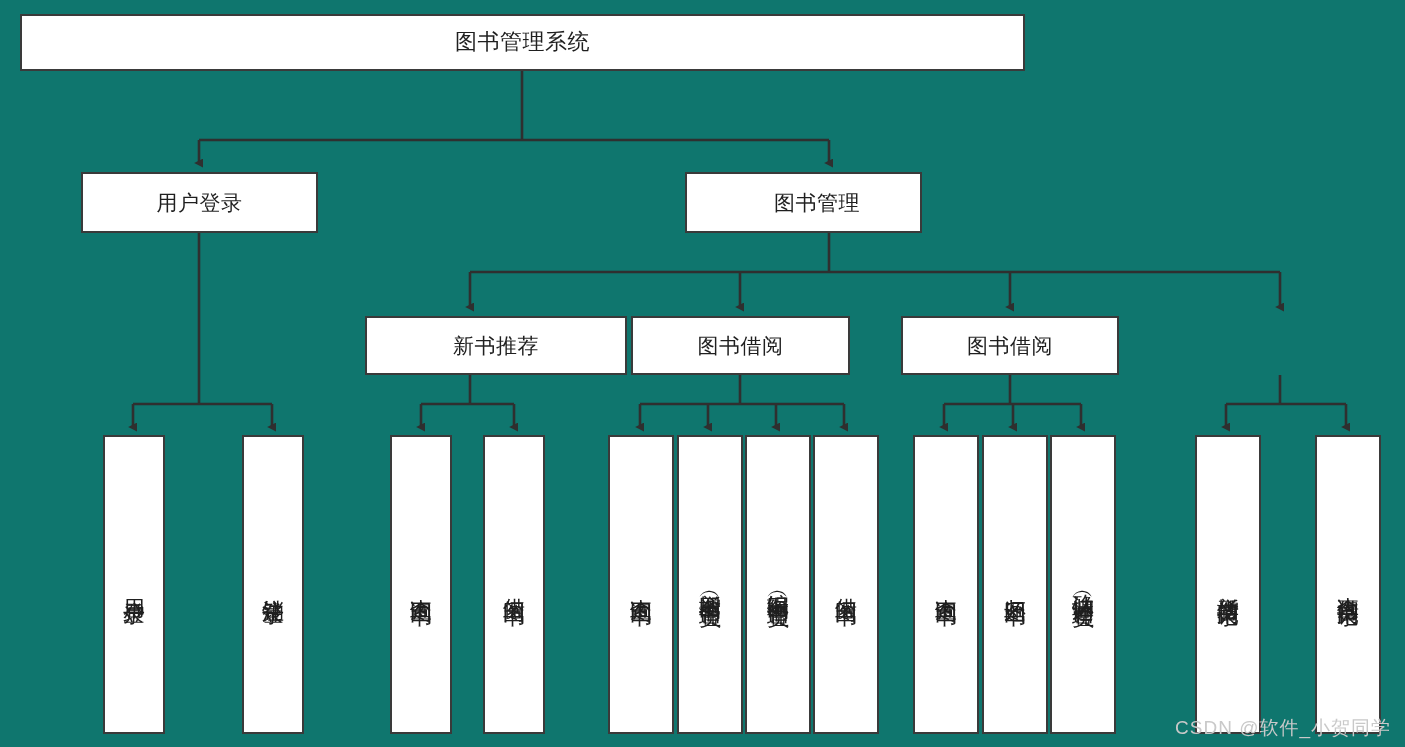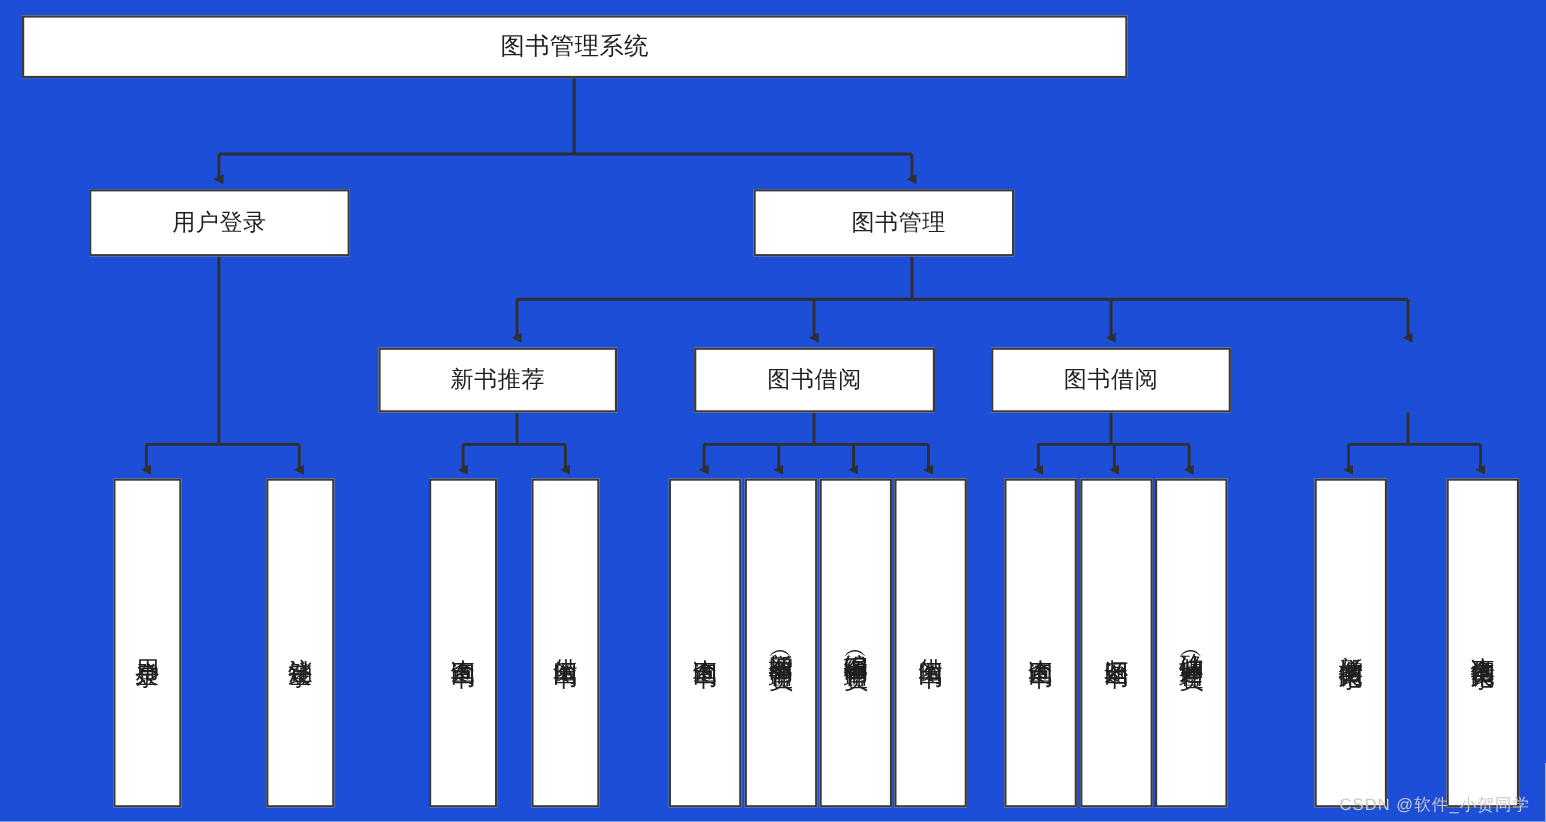--- a/index.html
+++ b/index.html
@@ -10,21 +10,21 @@
   }
   body {
     font-family: "Liberation Sans", "DejaVu Sans", sans-serif;
     color: #1a1a1a;
   }
   #diagram-canvas {
     position: relative;
     width: 1405px;
     height: 747px;
     overflow: hidden;
-    background: #1d4ed8;
+    background: #0f766e;
   }
   #edge-layer {
     position: absolute;
     left: 0;
     top: 0;
     width: 1405px;
     height: 747px;
     pointer-events: none;
   }
   .node {
@@ -48,21 +48,21 @@
     left: 20px;
     top: 14px;
     width: 1005px;
     height: 57px;
   }
   .node-root .node-label { font-size: 22px; }
   .node-l2-a { left: 81px;  top: 172px; width: 237px; height: 61px; }
   .node-l2-b { left: 685px; top: 172px; width: 237px; height: 61px; padding-left: 27px; }
 
   .node-l3 { top: 316px; height: 59px; }
-  .node-l3-a { left: 344px;  width: 217px; }
+  .node-l3-a { left: 365px;  width: 262px; }
   .node-l3-b { left: 631px;  width: 219px; }
   .node-l3-c { left: 901px;  width: 218px; }
   .node-l3-d { left: 1172px; width: 217px; }
 
   .node-leaf {
     top: 435px;
     height: 299px;
     width: 62px;
   }
   .node-leaf .node-label {
@@ -73,21 +73,21 @@
     letter-spacing: 2px;
     white-space: normal;
     max-height: 280px;
   }
   .leaf-wide { width: 66px; }
 
   .watermark {
     position: absolute;
     right: 14px;
     bottom: 6px;
-    font-size: 15px;
+    font-size: 19px;
     color: #c9c9c9;
     letter-spacing: 1px;
     z-index: 9;
     user-select: none;
     white-space: nowrap;
     margin-left: 27px;
   }
 </style>
 </head>
 <body>

